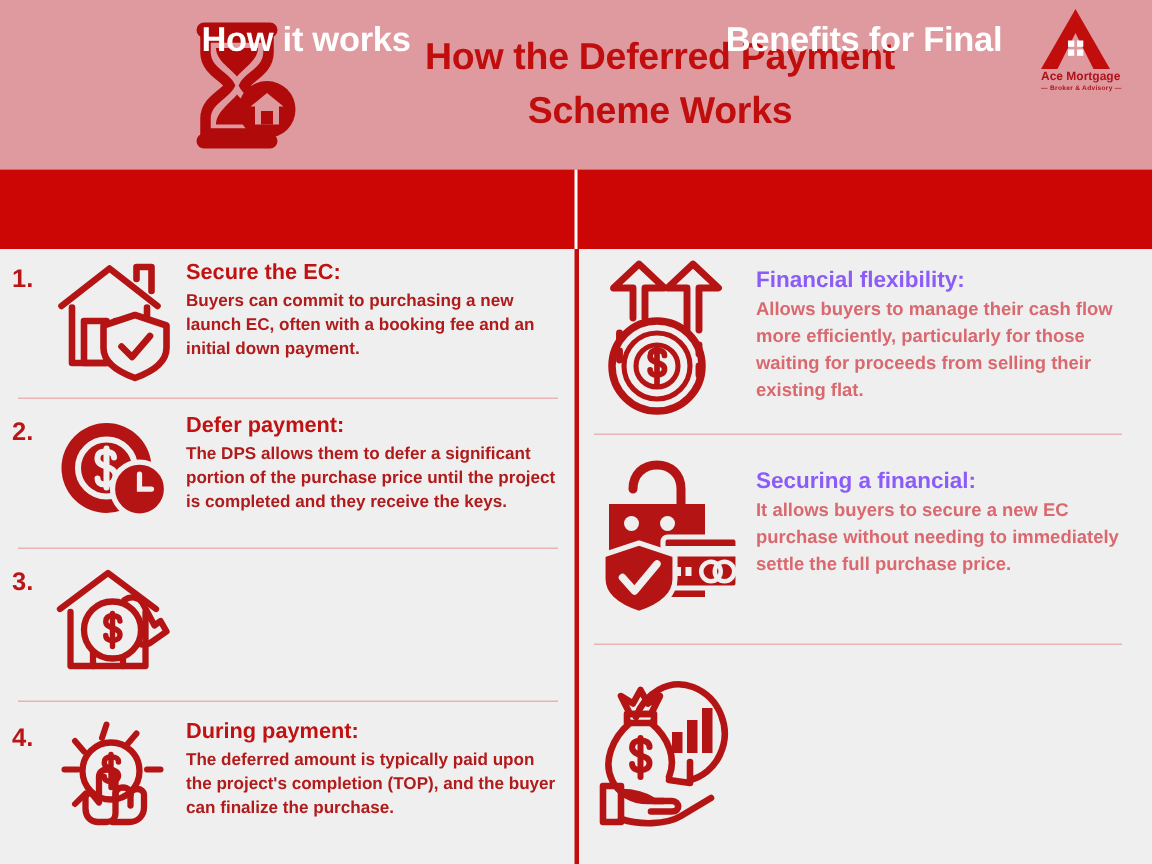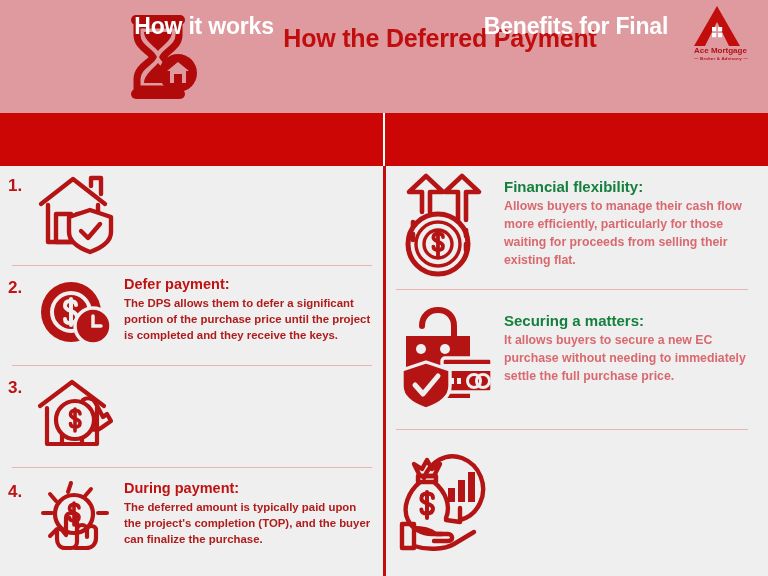--- a/index.html
+++ b/index.html
@@ -104,21 +104,21 @@
     position: relative;
     display: flex; align-items: flex-start;
     padding: 0 16px 0 6px;
   }
   .benefit-icon {
     width: 108px; flex: 0 0 108px; height: 96px;
     display: flex; align-items: center; justify-content: center;
   }
   .benefit-text { flex: 1 1 auto; padding-left: 4px; }
   .benefit-title {
-    color: #15803d; font-size: 15px; font-weight: bold; line-height: 1.15;
+    color: #8b5cf6; font-size: 15px; font-weight: bold; line-height: 1.15;
     margin-bottom: 3px;
   }
   .benefit-body {
     color: #d9696f; font-size: 12.3px; font-weight: bold; line-height: 1.45;
   }
   .hsep-r {
     position: absolute; left: 10px; width: 352px; height: 1px;
     background: #eab4b4;
   }
   svg { display: block; overflow: visible; }
@@ -142,20 +142,21 @@
         <g>
           <circle cx="53" cy="60" r="19" fill="#b00a0a"></circle>
           <path d="M53 49 L64 58 L61 58 L61 70 L45 70 L45 58 L42 58 Z" fill="#de9a9e"></path>
           <rect x="49" y="61" width="8" height="9" fill="#b00a0a"></rect>
         </g>
       </svg>
     </div>
 
     <div class="header-title">
       <span>How the Deferred Payment</span>
+      <span class="l2">Scheme Works</span>
     </div>
 
     <div class="brand">
       <div class="brand-mark">
         <svg viewBox="0 0 46 40" width="46" height="40" aria-hidden="true">
           <path d="M23 0 L46 40 L35 40 L23 16 L11 40 L0 40 Z" fill="#c20d0d"></path>
           <rect x="18" y="21" width="4.2" height="4.2" fill="#ffffff"></rect>
           <rect x="24" y="21" width="4.2" height="4.2" fill="#ffffff"></rect>
           <rect x="18" y="27" width="4.2" height="4.2" fill="#ffffff"></rect>
           <rect x="24" y="27" width="4.2" height="4.2" fill="#ffffff"></rect>
@@ -184,20 +185,24 @@
             <path d="M56 12 L56 4 L66 4 L66 20"></path>
             <path d="M13 31 L13 68 L63 68 L63 31"></path>
             <rect x="21" y="40" width="15" height="28"></rect>
             <rect x="42" y="40" width="15" height="16"></rect>
           </g>
           <g>
             <path d="M55 36 L76 43 L76 58 C76 68 66 74 55 78 C44 74 34 68 34 58 L34 43 Z" fill="#efefef" stroke="#b51414" stroke-width="4.4" stroke-linejoin="round"></path>
             <path d="M46 57 L53 64 L65 50" fill="none" stroke="#b51414" stroke-width="4.4" stroke-linecap="round" stroke-linejoin="round"></path>
           </g>
         </svg>
+      </div>
+      <div class="step-text">
+        <div class="step-title">Secure the EC:</div>
+        <div class="step-body">Buyers can commit to purchasing a new launch EC, often with a booking fee and an initial down payment.</div>
       </div>
       <div class="hsep" style="top:99px;"></div>
     </div>
 
     <div class="step" style="height:100px; padding-top:8px;">
       <div class="step-num">2.</div>
       <div class="step-icon">
         <svg viewBox="0 0 80 74" width="80" height="74" aria-hidden="true">
           <circle cx="36" cy="36" r="30" fill="#b51414"></circle>
           <circle cx="36" cy="36" r="19" fill="none" stroke="#efefef" stroke-width="4"></circle>
@@ -302,21 +307,21 @@
             <rect x="52" y="70" width="6" height="6" fill="#efefef"></rect>
             <rect x="61" y="70" width="4" height="6" fill="#efefef"></rect>
             <circle cx="78" cy="73" r="6.5" fill="none" stroke="#efefef" stroke-width="3"></circle>
             <circle cx="87" cy="73" r="6.5" fill="none" stroke="#efefef" stroke-width="3"></circle>
           </g>
           <path d="M30 54 L54 62 L54 78 C54 90 42 97 30 101 C18 97 6 90 6 78 L6 62 Z" fill="#b51414" stroke="#efefef" stroke-width="3.4" stroke-linejoin="round"></path>
           <path d="M19 77 L27 86 L42 68" fill="none" stroke="#efefef" stroke-width="5" stroke-linecap="round" stroke-linejoin="round"></path>
         </svg>
       </div>
       <div class="benefit-text">
-        <div class="benefit-title">Securing a matters:</div>
+        <div class="benefit-title">Securing a financial:</div>
         <div class="benefit-body">It allows buyers to secure a new EC purchase without needing to immediately settle the full purchase price.</div>
       </div>
       <div class="hsep-r" style="top:139px;"></div>
     </div>
 
     <div class="benefit" style="height:130px; padding-top:24px;">
       <div class="benefit-icon">
         <svg viewBox="0 0 100 104" width="100" height="104" aria-hidden="true">
           <g fill="none" stroke="#b51414" stroke-width="4.4" stroke-linecap="round" stroke-linejoin="round">
             <path d="M28 28 C34 12 50 2 66 8 C84 15 92 36 84 53 C80 62 72 68 64 70"></path>

